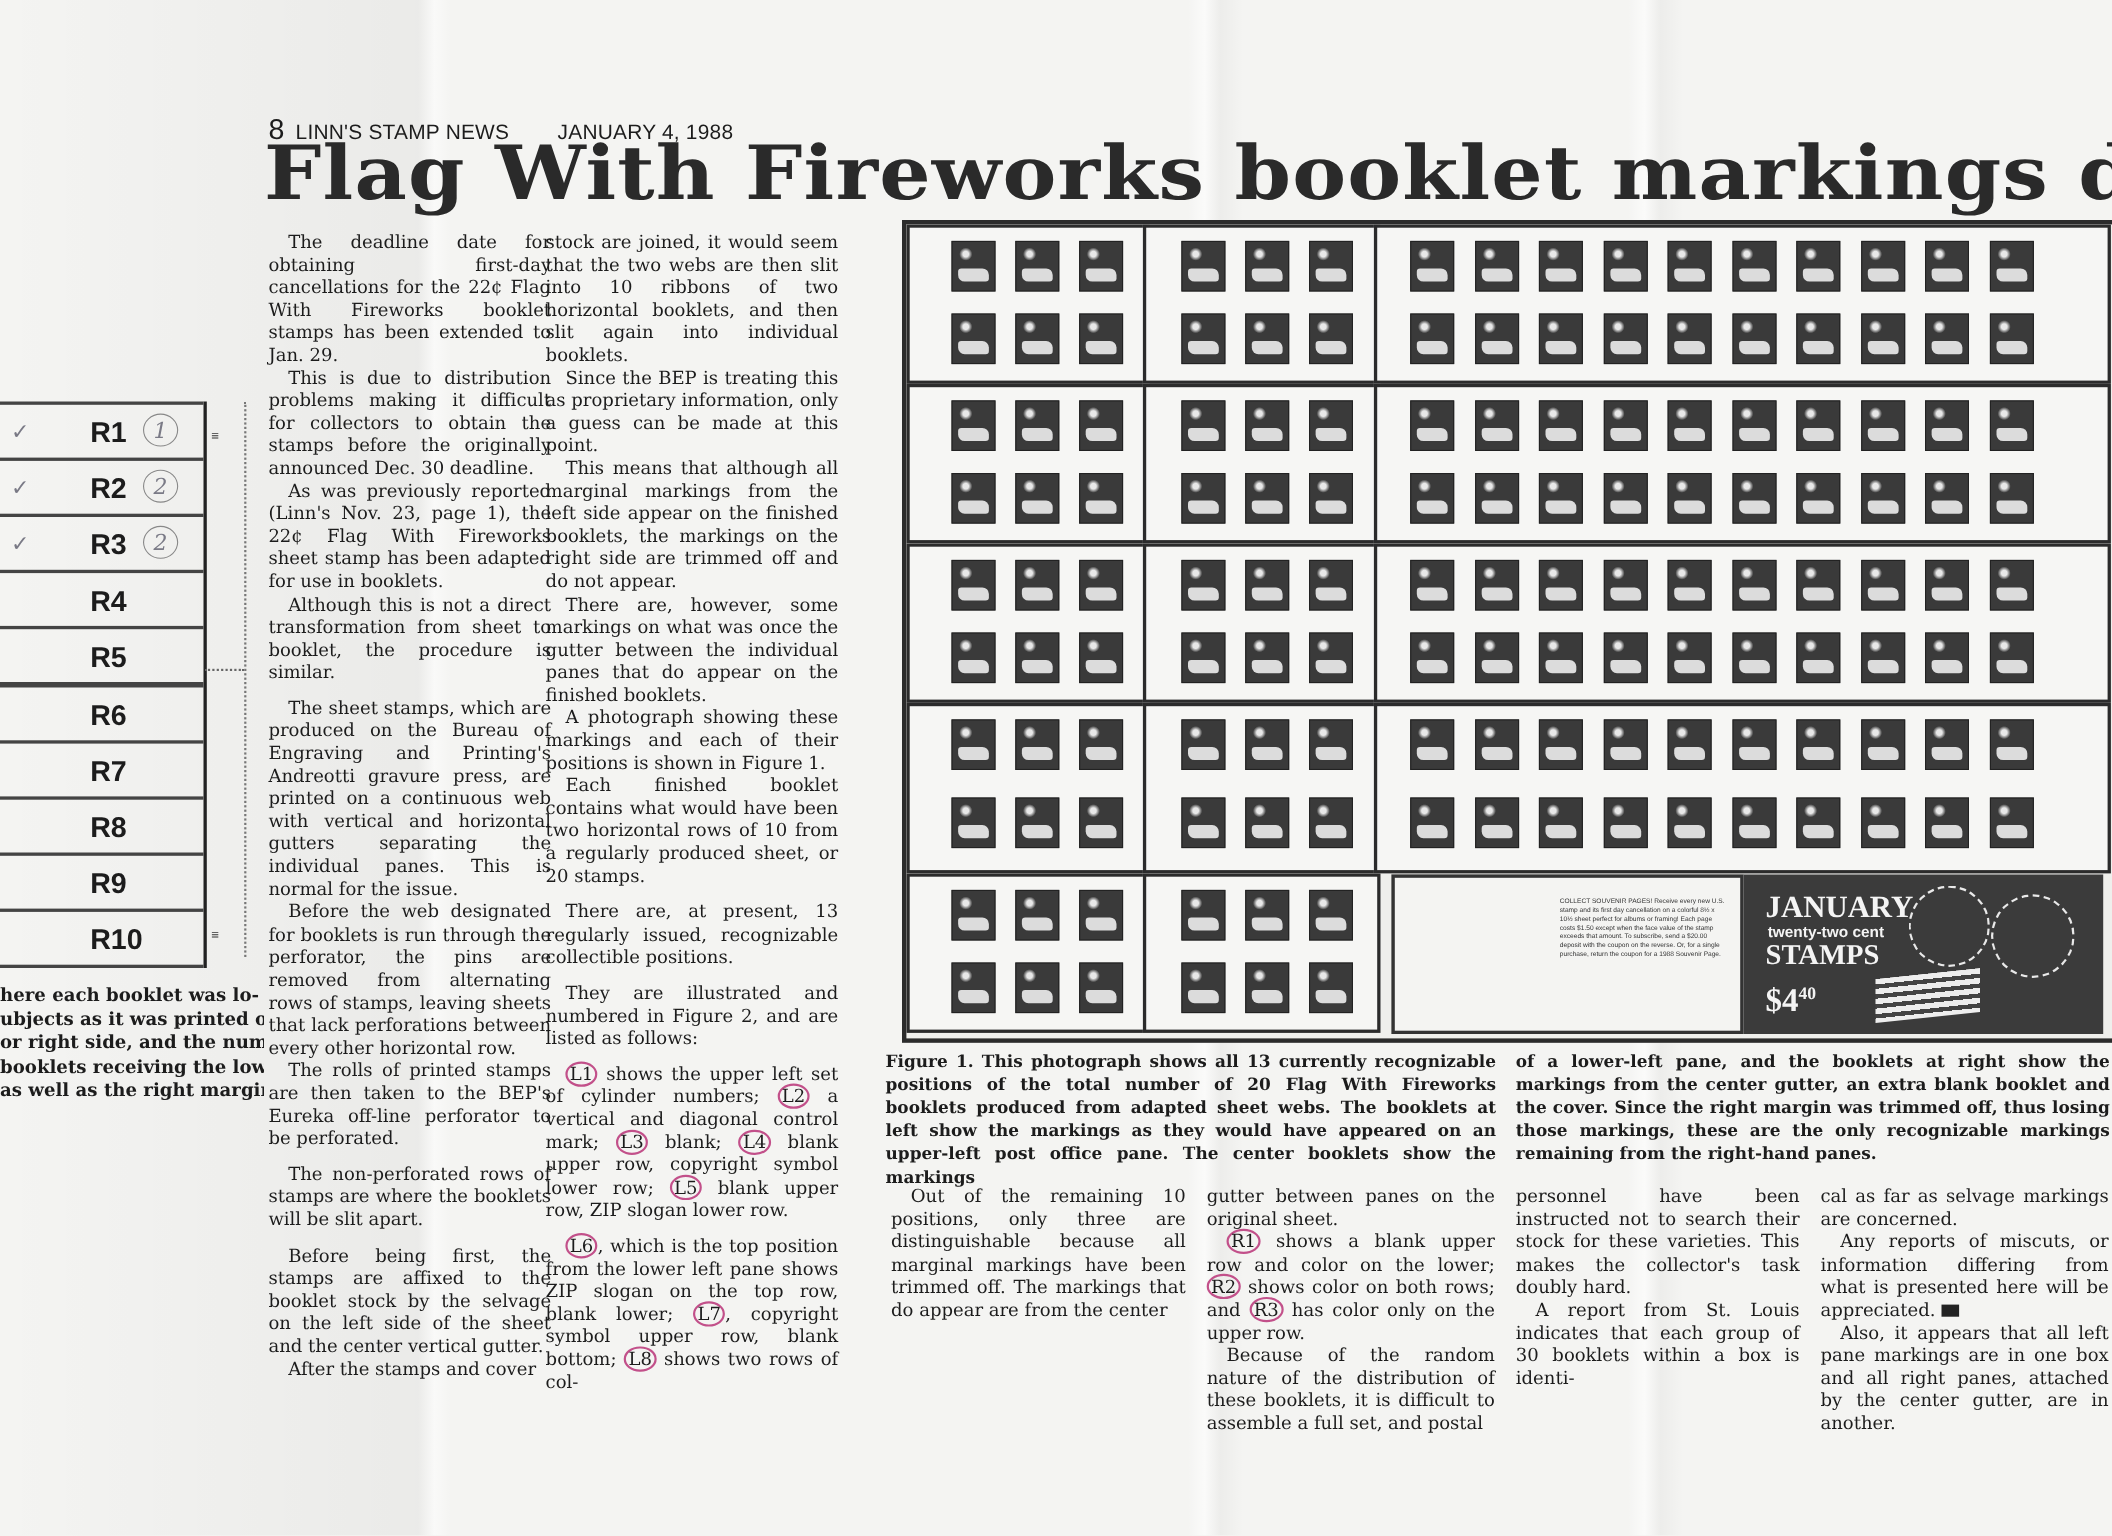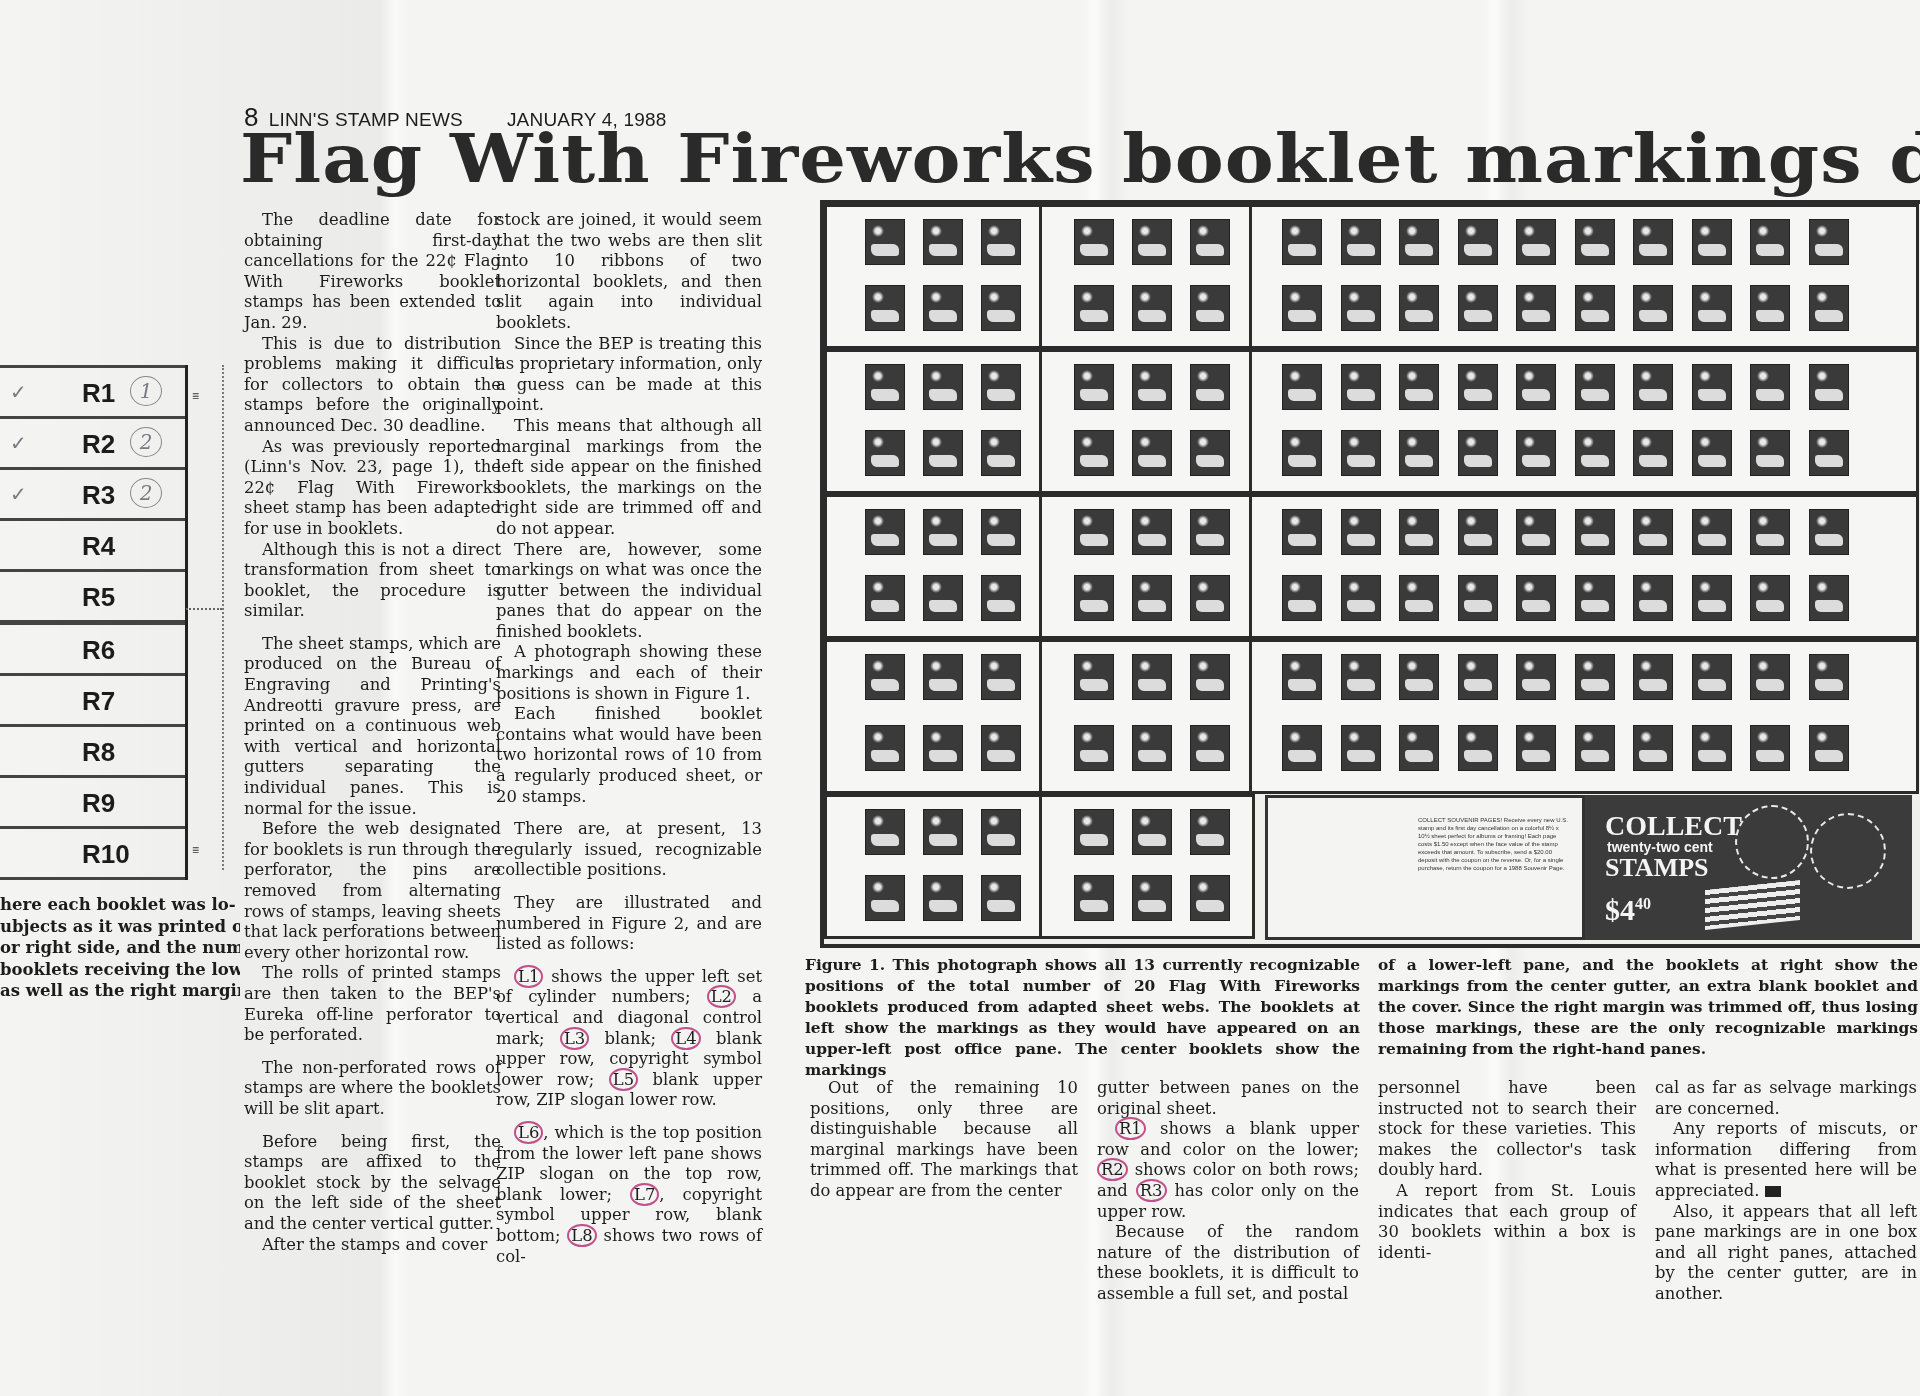--- a/index.html
+++ b/index.html
@@ -351,21 +351,21 @@
       <div class="stamp" style="left: 148px; top: 12px;"></div>
       <div class="stamp" style="left: 32px; top: 77.5px;"></div>
       <div class="stamp" style="left: 90px; top: 77.5px;"></div>
       <div class="stamp" style="left: 148px; top: 77.5px;"></div>
     </div>
   </div>
 <div class="cover">
   <div class="inside">
     <div class="txt">COLLECT SOUVENIR PAGES! Receive every new U.S. stamp and its first day cancellation on a colorful 8½ x 10½ sheet perfect for albums or framing! Each page costs $1.50 except when the face value of the stamp exceeds that amount. To subscribe, send a $20.00 deposit with the coupon on the reverse. Or, for a single purchase, return the coupon for a 1988 Souvenir Page.</div>
   </div>
-  <div class="t1">COLLECT</div>
+  <div class="t1">JANUARY</div>
   <div class="t2">twenty-two cent</div>
   <div class="t3">STAMPS</div>
   <div class="t4"><span>$4</span><sup>40</sup></div>
   <div class="fw" style="left:470px; top:10px; width:70px; height:70px;"></div>
   <div class="fw" style="left:545px; top:18px; width:72px; height:72px;"></div>
   <div class="flag"></div>
 </div>
 
 <div class="fig-cap">Figure 1. This photograph shows all 13 currently recognizable positions of the total number of 20 Flag With Fireworks booklets produced from adapted sheet webs. The booklets at left show the markings as they would have appeared on an upper-left post office pane. The center booklets show the markings</div>
 <div class="fig-cap2">of a lower-left pane, and the booklets at right show the markings from the center gutter, an extra blank booklet and the cover. Since the right margin was trimmed off, thus losing those markings, these are the only recognizable markings remaining from the right-hand panes.</div>

